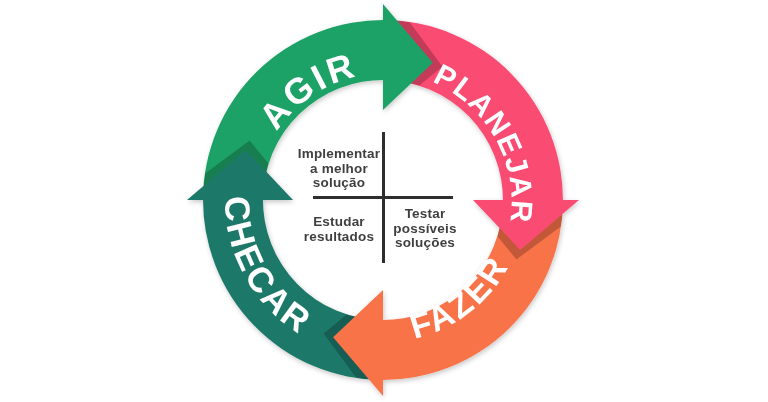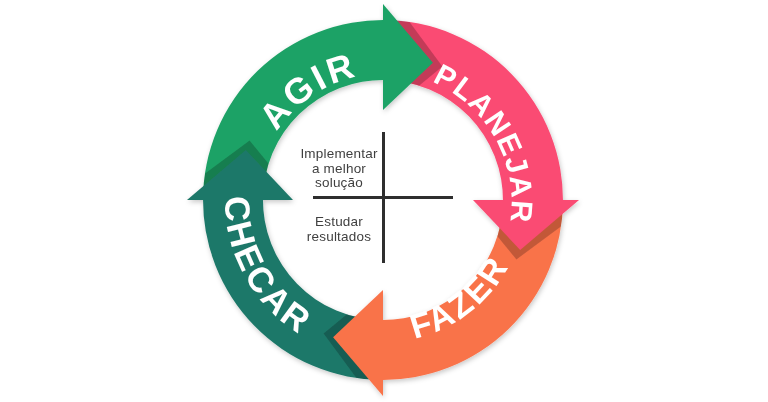--- a/index.html
+++ b/index.html
@@ -23,21 +23,21 @@
   .arc-label {
     font-family: "Liberation Sans", sans-serif;
     font-weight: bold;
   }
   .note {
     position: absolute;
     width: 200px;
     text-align: center;
     font-size: 13.5px;
     line-height: 14.5px;
-    font-weight: normal;
+    font-weight: bold;
     color: #3f3f3f;
     white-space: pre-line;
     letter-spacing: 0.2px;
   }
   .note-agir    { left: 239px; top: 147px; }
   .note-planejar{ left: 325px; top: 147px; }
   .note-checar  { left: 239px; top: 215px; }
   .note-fazer   { left: 325px; top: 207px; }
 </style>
 </head>
@@ -95,14 +95,17 @@
 
     <line x1="383.5" y1="132" x2="383.5" y2="263" stroke-width="3" stroke="#2e2e2e"></line>
     <line x1="313" y1="197.5" x2="453" y2="197.5" stroke-width="3" stroke="#2e2e2e"></line>
   </svg>
 
   <div class="note note-agir">Implementar
 a melhor
 solução</div>
   <div class="note note-checar">Estudar
 resultados</div>
+  <div class="note note-fazer">Testar
+possíveis
+soluções</div>
 
 </div>
 
 </body></html>

